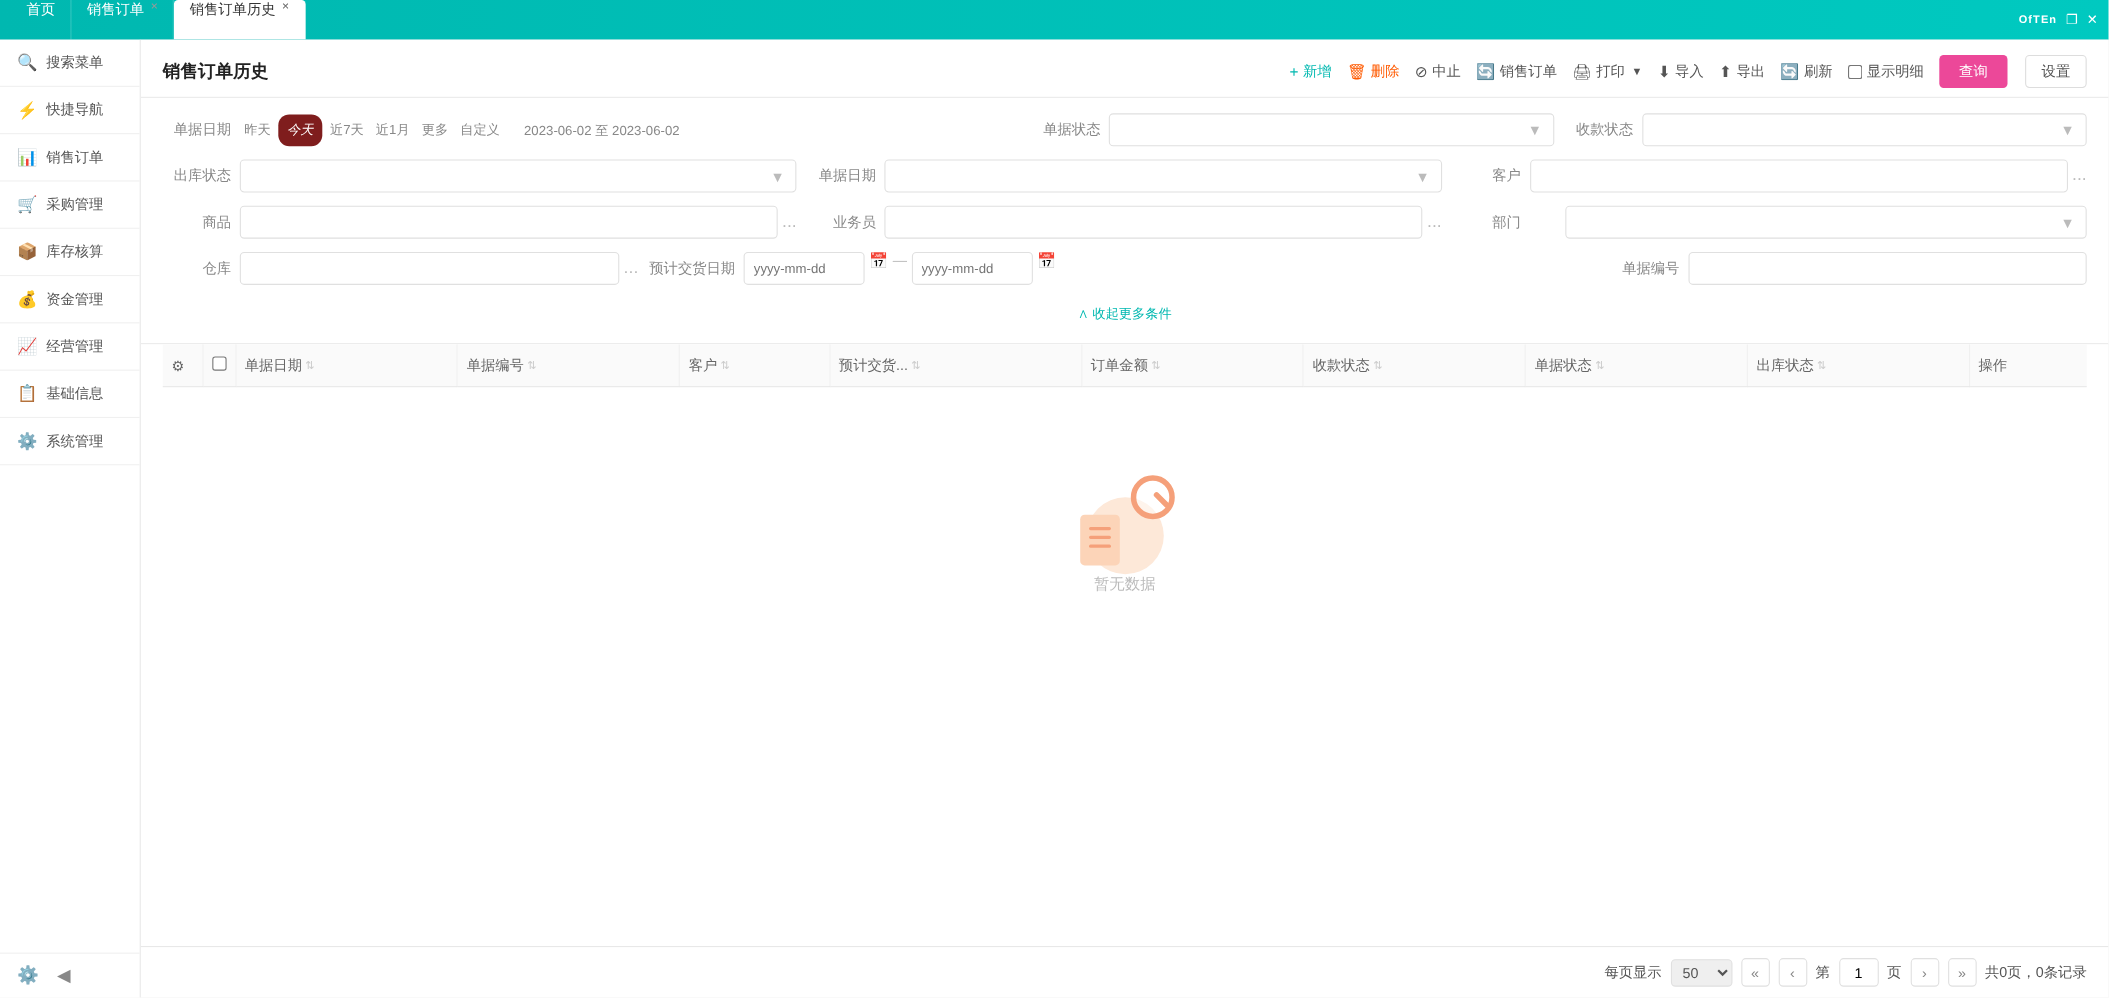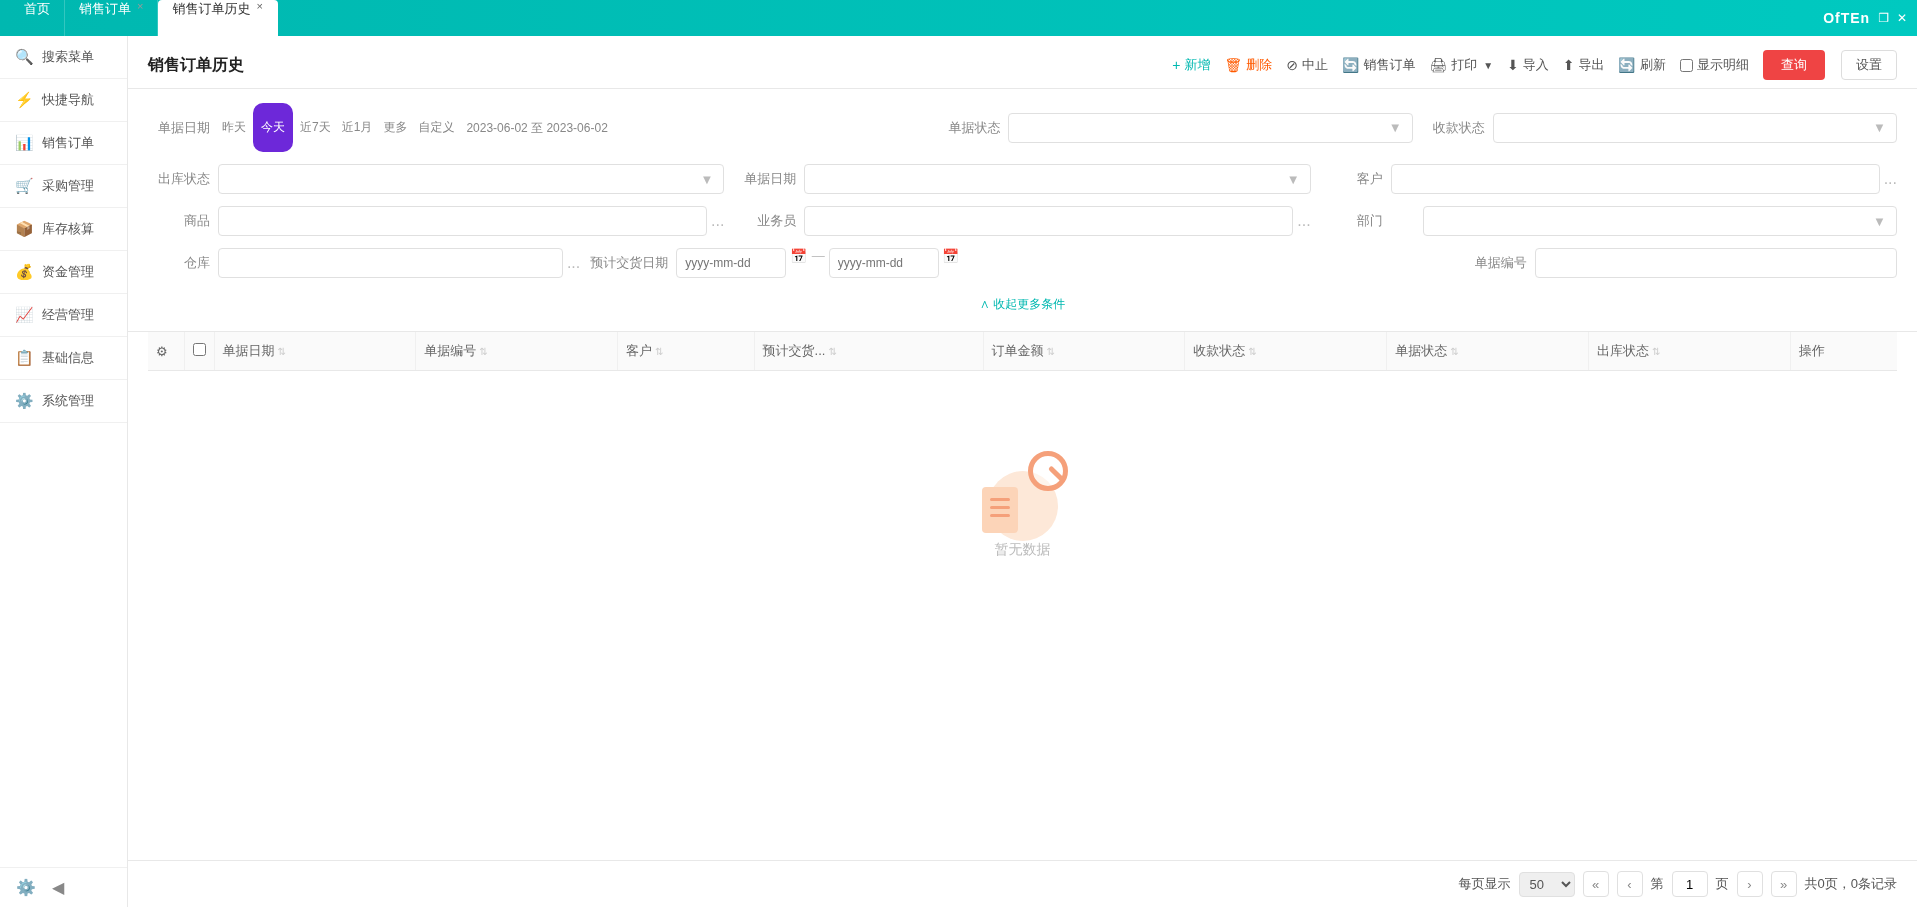--- a/index.html
+++ b/index.html
@@ -26,39 +26,39 @@
 
     
     .content { flex: 1; overflow: auto; display: flex; flex-direction: column; background: #f5f5f5; }
     .page-header { padding: 14px 20px 8px 20px; display: flex; align-items: center; justify-content: space-between; background: #fff; border-bottom: 1px solid #e8e8e8; flex-shrink: 0; }
     .page-title { font-size: 16px; font-weight: 600; color: #222; }
     .toolbar { display: flex; align-items: center; gap: 14px; }
     .toolbar-btn { display: flex; align-items: center; gap: 4px; color: #555; font-size: 13px; cursor: pointer; }
     .toolbar-btn .t-icon { font-size: 14px; }
     .toolbar-btn.add { color: #00b8b0; }
     .toolbar-btn.del { color: #ff5a00; }
-    .btn-query { background: #ef4444; color: #fff; border: none; border-radius: 4px; padding: 6px 18px; font-size: 13px; cursor: pointer; }
+    .btn-query { background: #ec4899; color: #fff; border: none; border-radius: 4px; padding: 6px 18px; font-size: 13px; cursor: pointer; }
     .btn-set { background: #fff; color: #555; border: 1px solid #ddd; border-radius: 4px; padding: 5px 14px; font-size: 13px; cursor: pointer; margin-left: 2px; }
     .show-detail-chk { display: flex; align-items: center; gap: 4px; font-size: 13px; color: #555; cursor: pointer; }
     .show-detail-chk input { cursor: pointer; }
 
     
     .filter-area { background: #fff; padding: 14px 20px; border-bottom: 1px solid #e8e8e8; flex-shrink: 0; }
     .filter-row { display: flex; align-items: center; gap: 0; margin-bottom: 12px; flex-wrap: wrap; }
     .filter-row:last-of-type { margin-bottom: 0; }
     .filter-group { display: flex; align-items: center; flex: 1; min-width: 300px; }
     .filter-label { color: #888; font-size: 13px; min-width: 70px; text-align: right; padding-right: 8px; white-space: nowrap; }
     .filter-ctrl { flex: 1; display: flex; align-items: center; }
     .filter-select { border: 1px solid #e0e0e0; border-radius: 4px; padding: 5px 10px; font-size: 13px; color: #555; background: #fff; width: 100%; min-width: 120px; display: flex; align-items: center; justify-content: space-between; cursor: pointer; height: 30px; }
     .filter-input { border: 1px solid #e0e0e0; border-radius: 4px; padding: 5px 10px; font-size: 13px; color: #555; background: #fff; flex: 1; height: 30px; outline: none; }
     .filter-input::placeholder { color: #bbb; }
     .filter-dots { color: #bbb; font-size: 16px; cursor: pointer; margin-left: 4px; }
     .date-tag { display: flex; align-items: center; gap: 3px; }
     .tag-btn { border: none; background: transparent; font-size: 12px; color: #888; cursor: pointer; padding: 2px 4px; }
-    .tag-btn.active { background: #6d28d9; color: #fff; border-radius: 10px; padding: 16px 8px; }
+    .tag-btn.active { background: #7f1d1d; color: #fff; border-radius: 10px; padding: 6px 8px; font-style: italic; }
     .date-range-text { font-size: 12px; color: #888; margin-top: 2px; }
     .date-input-group { display: flex; align-items: flex-start; gap: 4px; }
     .date-input { border: 1px solid #e0e0e0; border-radius: 4px; padding: 5px 8px; font-size: 12px; color: #bbb; background: #fff; width: 110px; height: 30px; outline: none; }
     .cal-icon { color: #00b8b0; font-size: 14px; cursor: pointer; }
     .dash { color: #bbb; }
 
     
     .collapse-row { text-align: center; color: #00b8b0; font-size: 12px; cursor: pointer; padding: 6px 0 4px; }
 
     
@@ -100,21 +100,21 @@
   </div>
   <div class="tab-item">
     <span>销售订单</span>
     <span class="tab-close">×</span>
   </div>
   <div class="tab-item active">
     <span>销售订单历史</span>
     <span class="tab-close">×</span>
   </div>
   <div class="top-bar-right">
-    <span style="font-size:14px;font-weight:bold;letter-spacing:1px;">OfTEn</span>
+    <span style="font-size:10px;font-weight:bold;letter-spacing:1px;">OfTEn</span>
     <span>❐</span>
     <span>✕</span>
   </div>
 </div>
 
 <div class="main-layout">
 
   <div class="sidebar">
     <div class="sidebar-item">
       <span class="icon">🔍</span>
@@ -213,21 +213,21 @@
           <span class="filter-label">单据日期</span>
           <div class="filter-ctrl">
             <div class="date-tag">
               <button class="tag-btn">昨天</button>
               <button class="tag-btn active">今天</button>
               <button class="tag-btn">近7天</button>
               <button class="tag-btn">近1月</button>
               <button class="tag-btn">更多</button>
               <button class="tag-btn">自定义</button>
             </div>
-            <div style="margin-left:8px;display:flex;flex-direction:column;">
+            <div style="margin-left:18px;display:flex;flex-direction:column;">
               <div class="date-range-text">2023-06-02 至 2023-06-02</div>
             </div>
           </div>
         </div>
 
         <div class="filter-group" style="flex:1.2;">
           <span class="filter-label">单据状态</span>
           <div class="filter-ctrl">
             <div class="filter-select">
               <span></span>

